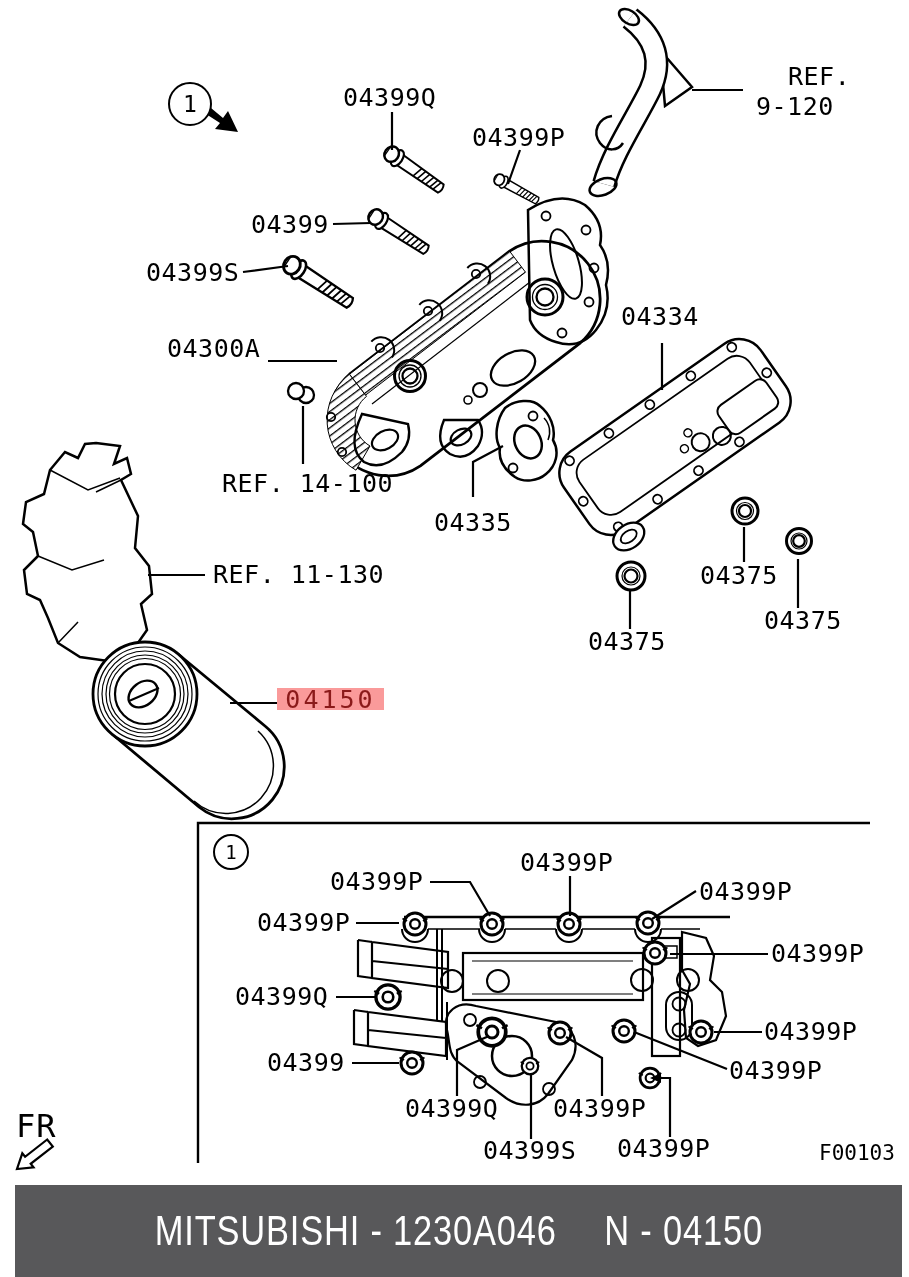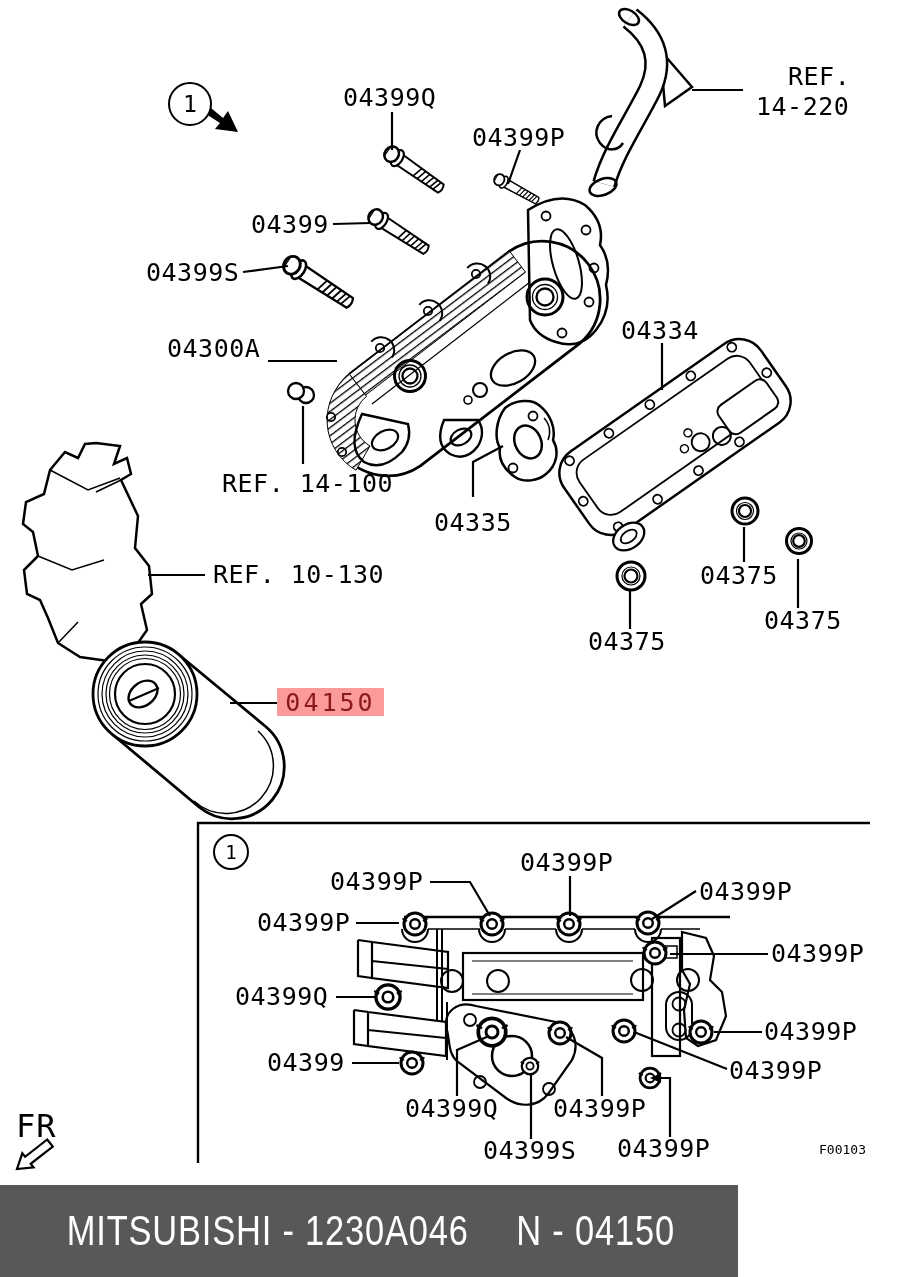--- a/index.html
+++ b/index.html
@@ -2,32 +2,32 @@
 <html><head>
 <meta charset="utf-8">
 <style>
   html,body { margin:0; padding:0; background:#fff; }
   .stage { position:relative; width:909px; height:1277px; background:#fff; overflow:hidden;
            font-family:"DejaVu Sans Mono", monospace; }
   svg.art { position:absolute; left:0; top:0; }
   .ln { fill:none; stroke:#000; }
   .plbl { position:absolute; white-space:nowrap; font-size:25px; letter-spacing:0.5px;
           color:#000; line-height:1; }
-  .small { font-size:13px; letter-spacing:0; }
+  .small { font-size:21px; letter-spacing:0; }
   .fr { font-size:32px; letter-spacing:1px; }
   .marker { position:absolute; border:2.5px solid #000; border-radius:50%;
             display:flex; align-items:center; justify-content:center; background:#fff;
             line-height:1; }
   .m-main { left:168px; top:82px; width:40px; height:40px; font-size:23px; }
   .m-inset { left:213px; top:834px; width:32px; height:32px; font-size:19px; }
-  .hl { position:absolute; left:277px; top:688px; width:107px; height:28px;
+  .hl { position:absolute; left:277px; top:688px; width:107px; height:22px;
         display:flex; align-items:center; justify-content:center;
         font-size:25px; letter-spacing:3px; line-height:1; }
-  .footer { position:absolute; left:0; top:1185px; width:738px; height:92px;
-            display:flex; align-items:center; }
+  .footer { position:absolute; left:15px; top:1185px; width:887px; height:92px;
+            display:flex; align-items:center; justify-content:center; }
   .footer-inner { display:flex; gap:58px; transform:scaleX(0.82);
                   font-family:"Liberation Sans", sans-serif; font-size:42px;
                   letter-spacing:1px; white-space:nowrap; }
 </style>
 </head>
 <body>
 
 <div class="stage">
 
   <svg class="art" width="909" height="1277" viewBox="0 0 909 1277">
@@ -228,28 +228,28 @@
 
     <path fill="#fff" stroke="#000" stroke-width="2.2" d="M47.2,1139.5 L25.1,1156.8 L22.3,1153.3 L17,1169 L33.5,1167.3 L30.7,1163.8 L52.8,1146.5 Z"></path>
   </svg>
 
   <div class="marker m-main">1</div>
   <div class="marker m-inset">1</div>
 
   <div class="plbl" style="left:343px;top:85px">04399Q</div>
   <div class="plbl" style="left:472px;top:125px">04399P</div>
   <div class="plbl" style="left:788px;top:64px">REF.</div>
-  <div class="plbl" style="left:756px;top:94px">14-220</div>
+  <div class="plbl" style="left:756px;top:94px">9-120</div>
   <div class="plbl" style="left:251px;top:212px">04399</div>
   <div class="plbl" style="left:146px;top:260px">04399S</div>
   <div class="plbl" style="left:167px;top:336px">04300A</div>
-  <div class="plbl" style="left:621px;top:318px">04334</div>
+  <div class="plbl" style="left:621px;top:304px">04334</div>
   <div class="plbl" style="left:222px;top:471px">REF. 14-100</div>
   <div class="plbl" style="left:434px;top:510px">04335</div>
-  <div class="plbl" style="left:213px;top:562px">REF. 10-130</div>
+  <div class="plbl" style="left:213px;top:562px">REF. 11-130</div>
   <div class="plbl" style="left:588px;top:629px">04375</div>
   <div class="plbl" style="left:700px;top:563px">04375</div>
   <div class="plbl" style="left:764px;top:608px">04375</div>
 
   <div class="hl" style="background: rgb(250, 154, 154); color: rgb(139, 26, 26);">04150</div>
 
   <div class="plbl" style="left:330px;top:869px">04399P</div>
   <div class="plbl" style="left:520px;top:850px">04399P</div>
   <div class="plbl" style="left:699px;top:879px">04399P</div>
   <div class="plbl" style="left:257px;top:910px">04399P</div>

